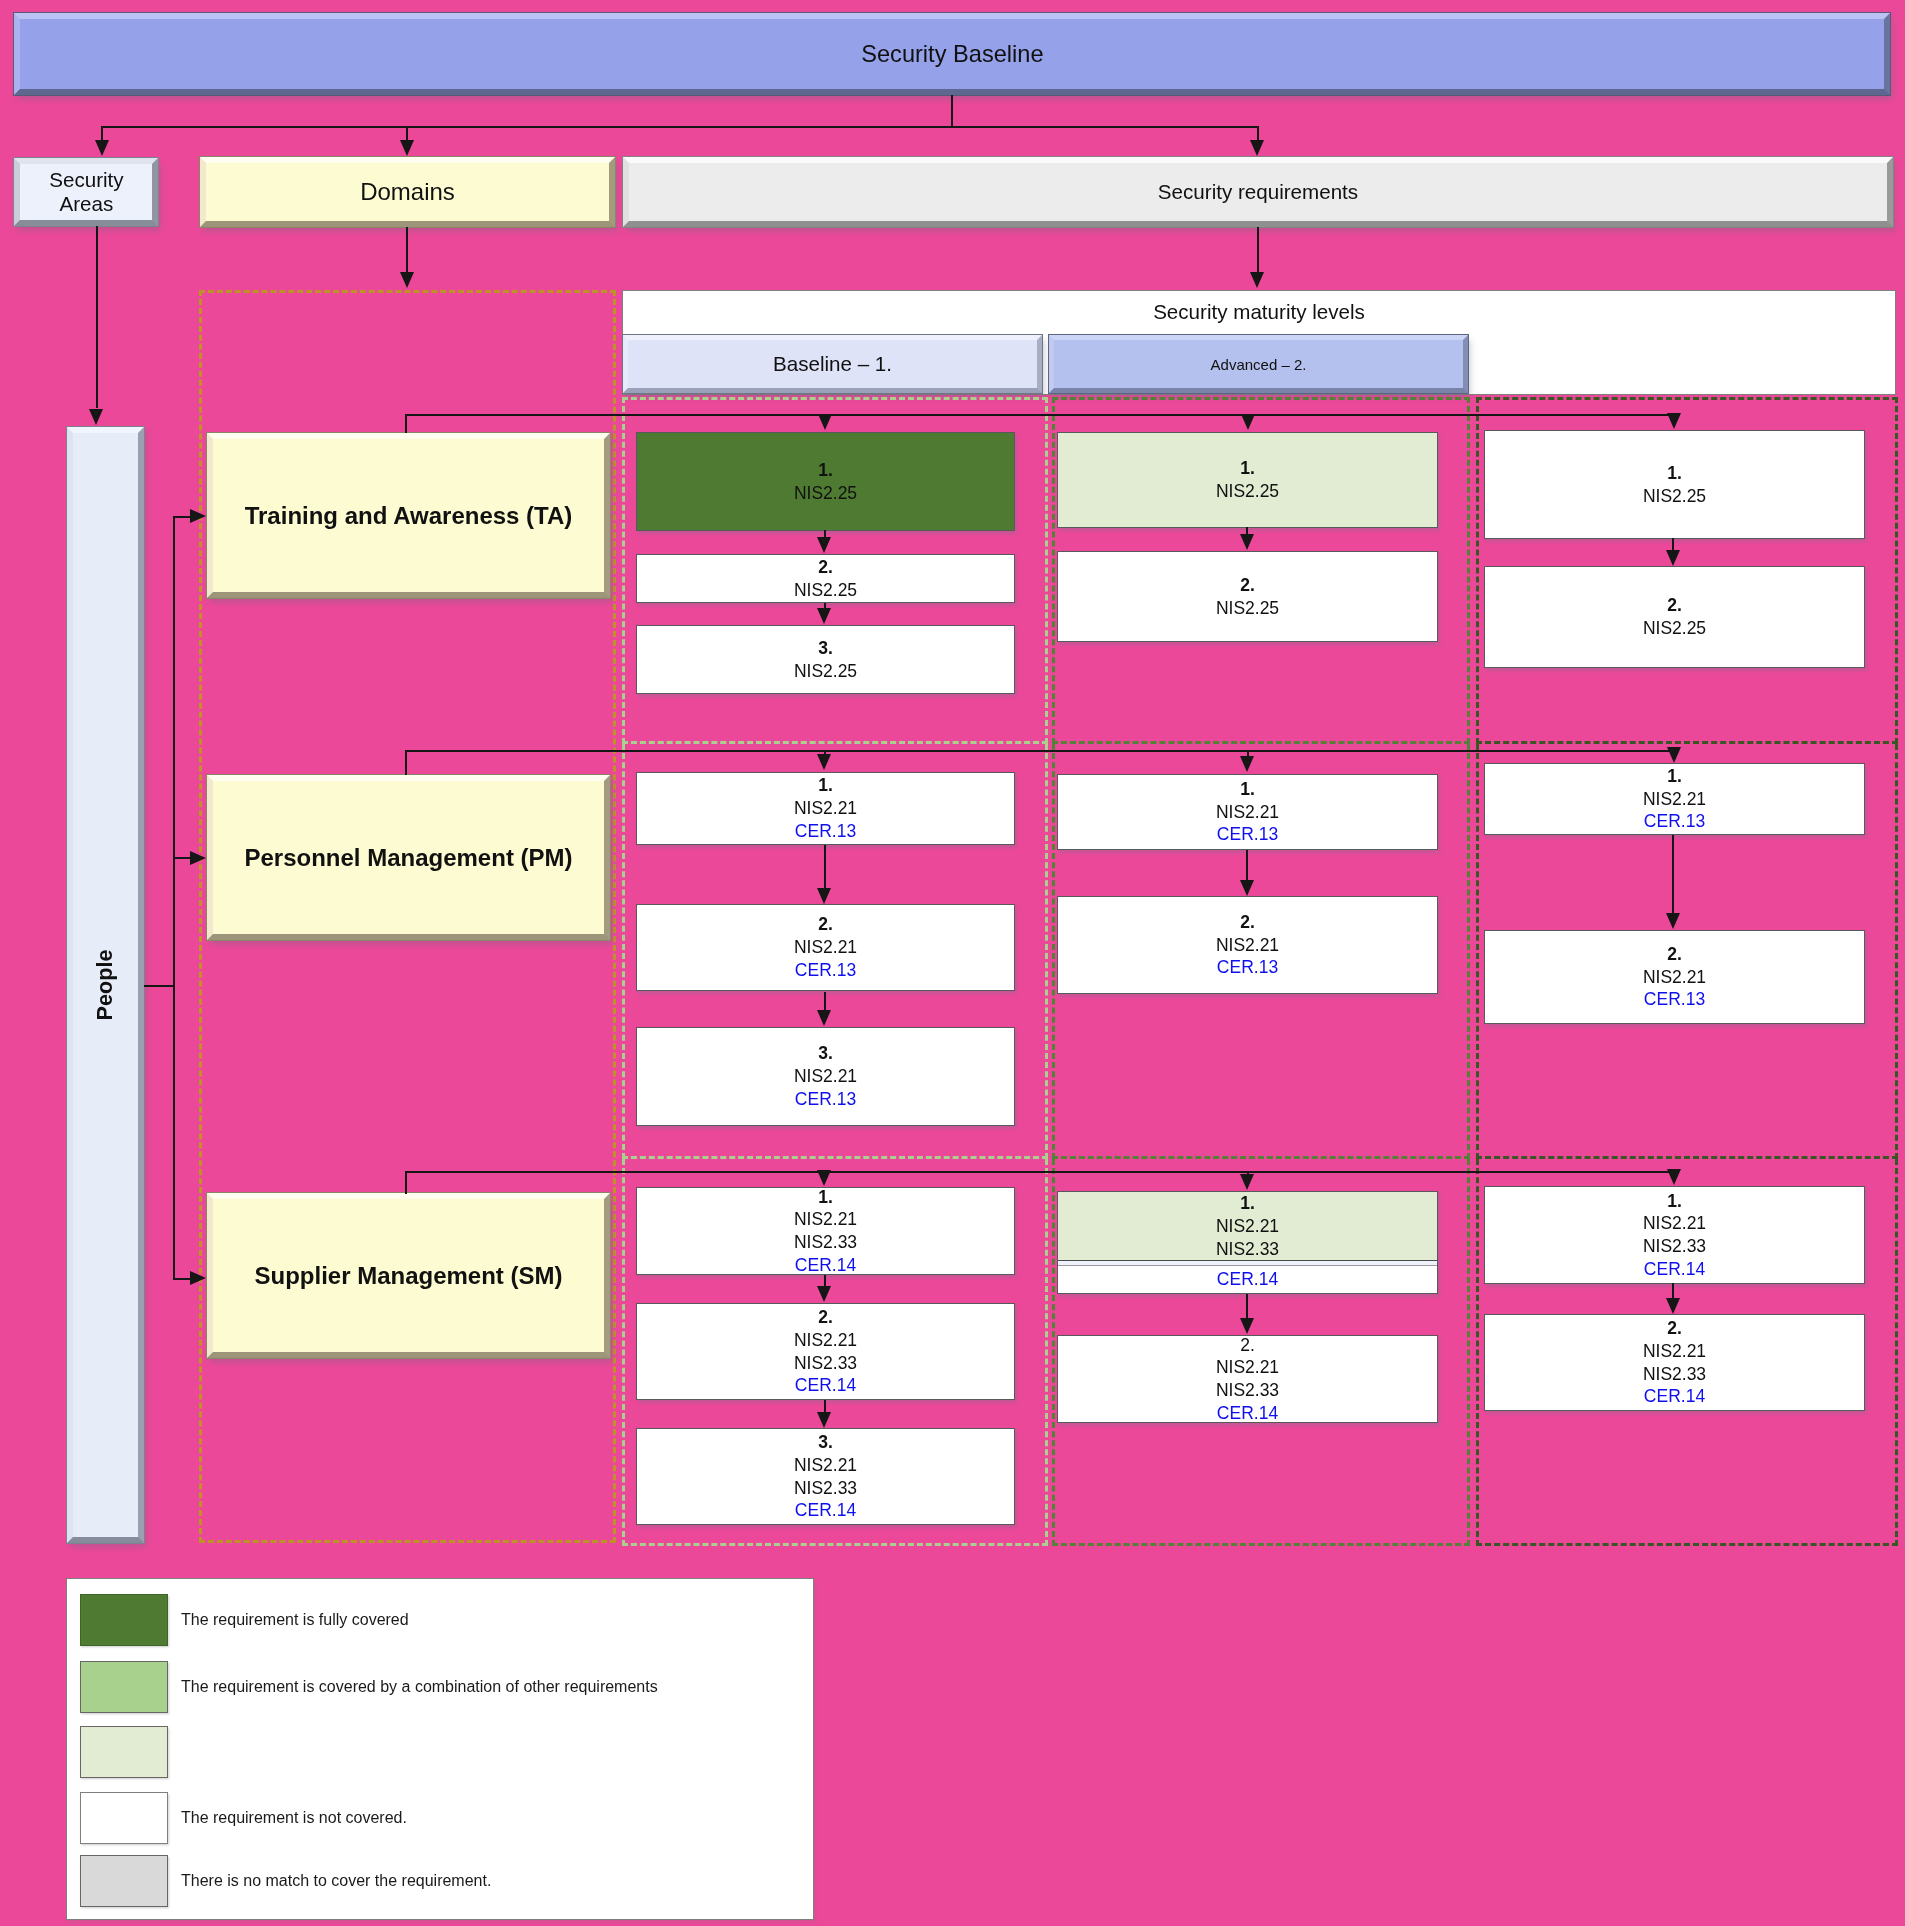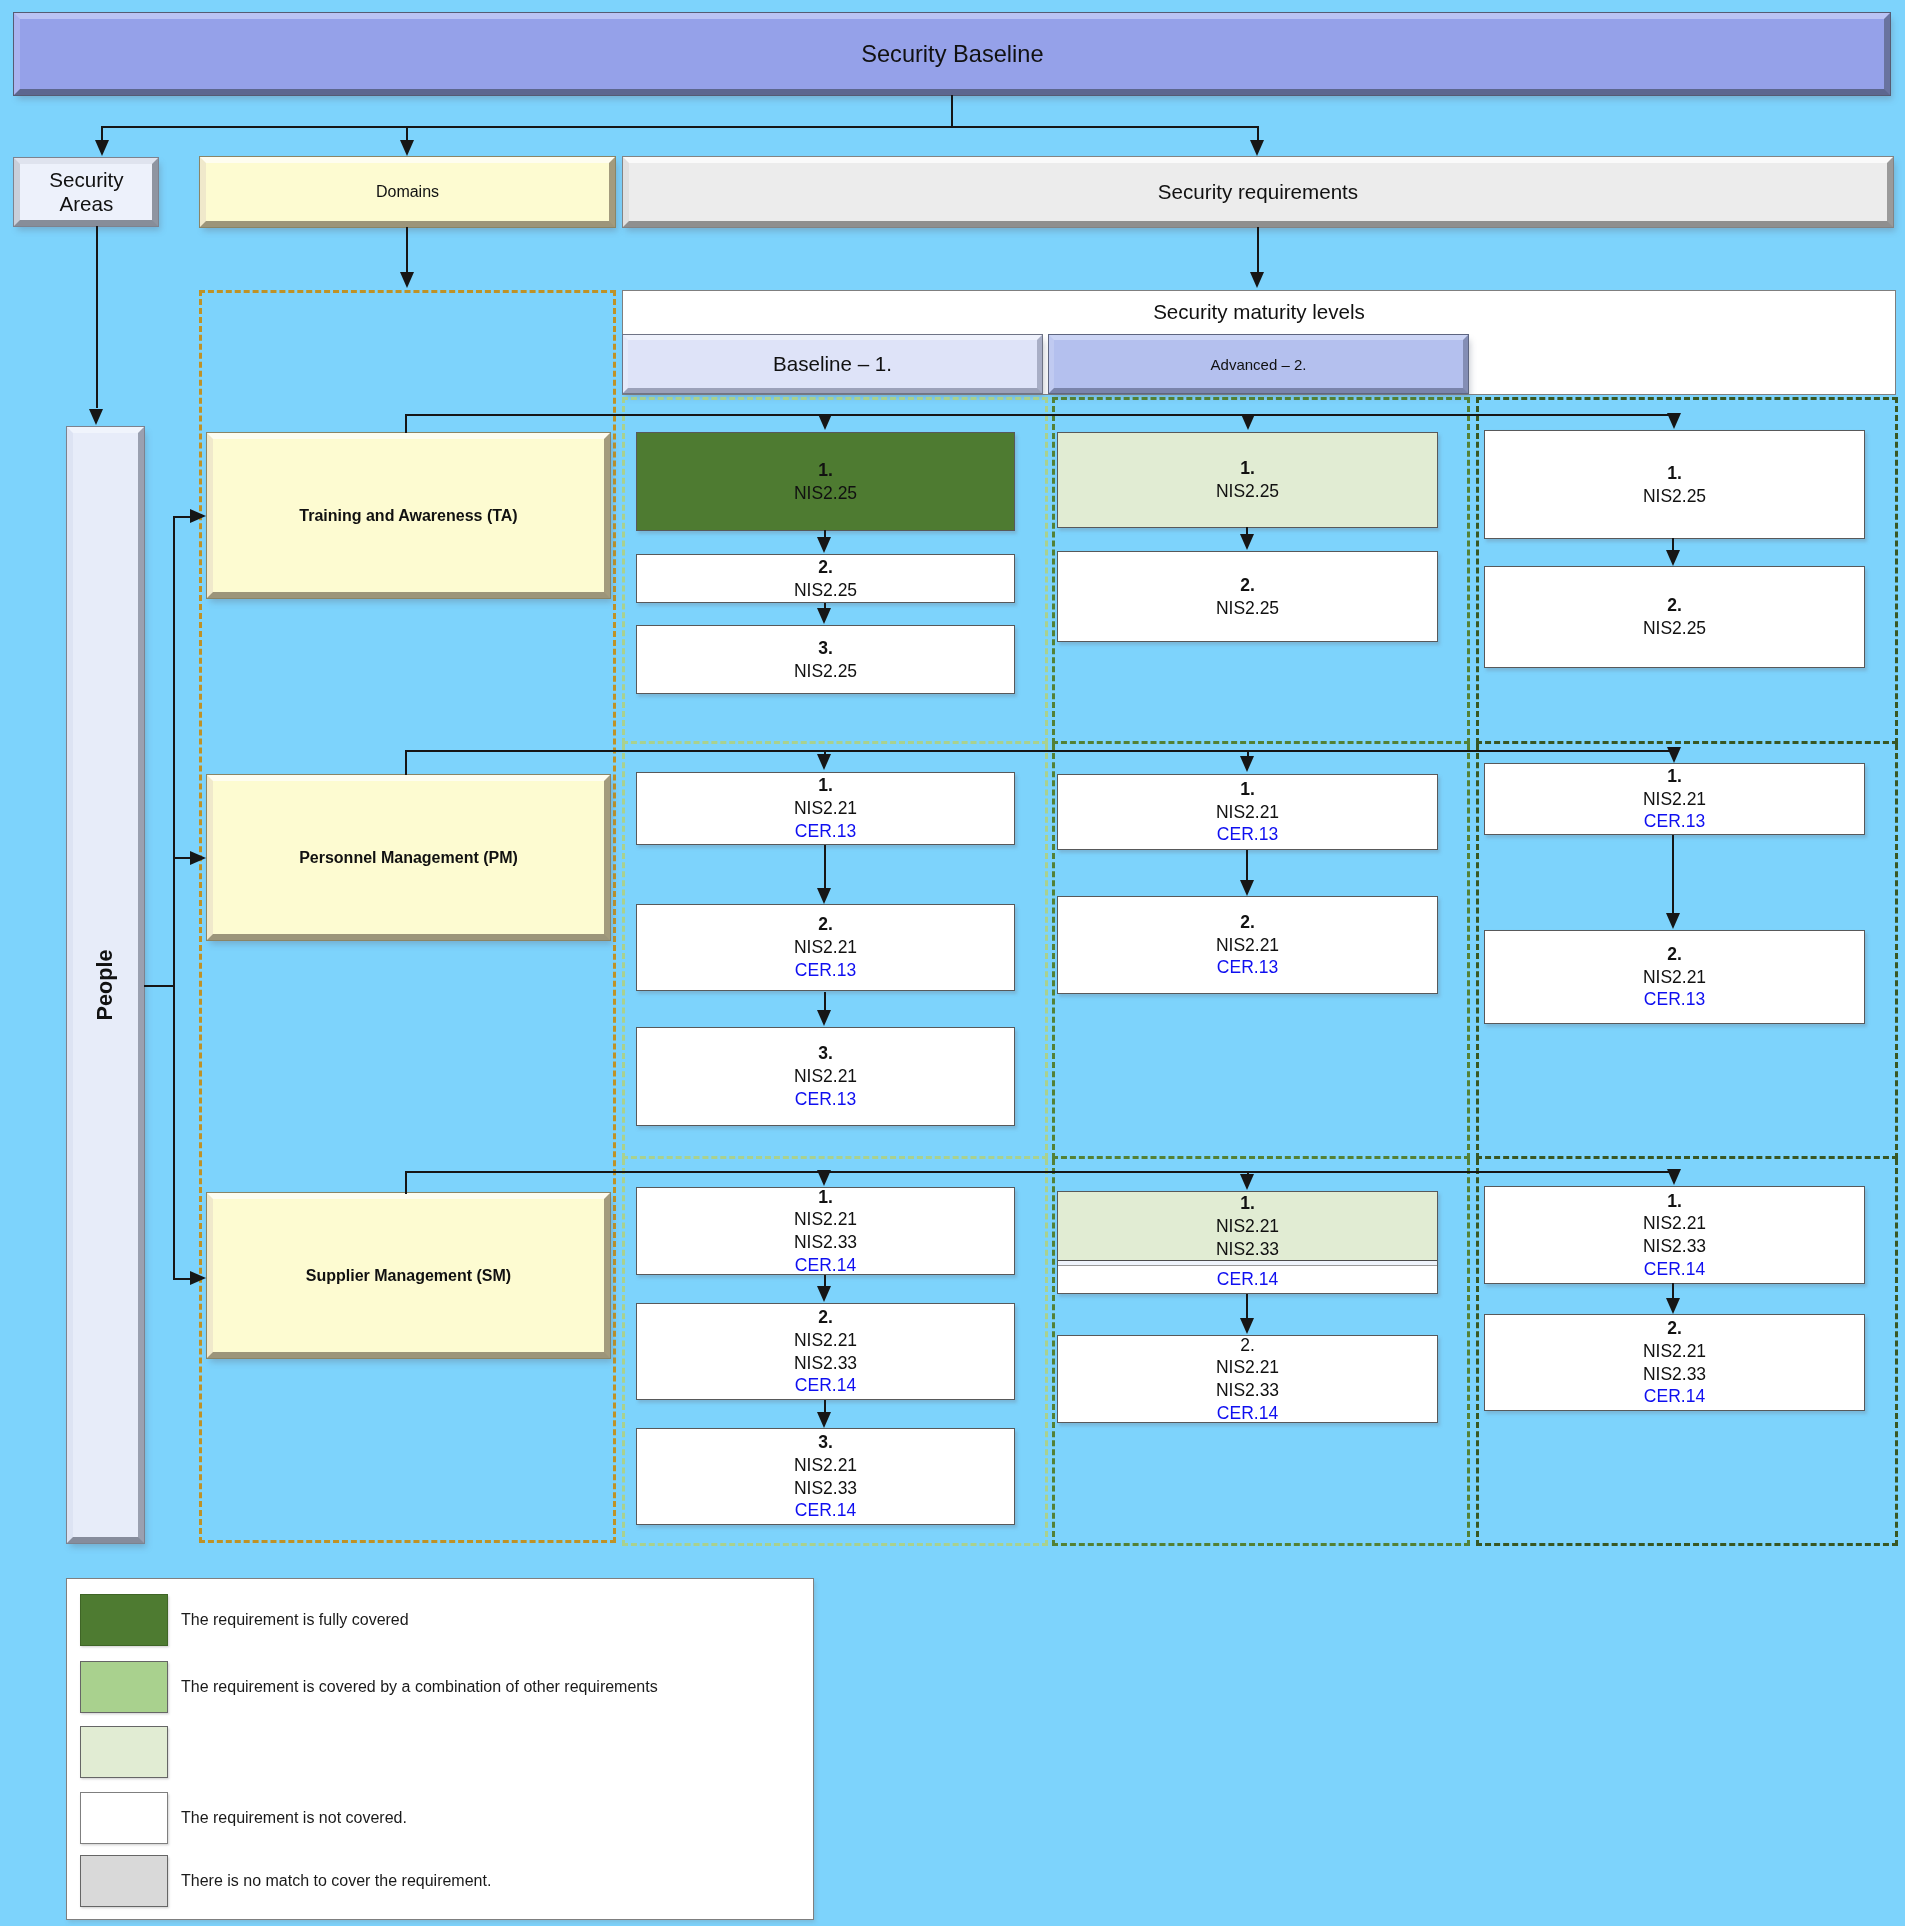--- a/index.html
+++ b/index.html
@@ -1,24 +1,24 @@
 <!DOCTYPE html>
 <html style="font-size:8.2px"><head>
 <meta charset="utf-8">
 <style>
   html,body{margin:0;padding:0;background:#fff;}
-  #canvas{position:relative;width:1906px;height:1926px;background:#7dd3fc;
+  #canvas{position:relative;width:1906px;height:1926px;background:#ec4899;
           font-family:"Liberation Sans","DejaVu Sans",sans-serif;color:#111;}
   
   .bevel{position:absolute;box-sizing:border-box;display:flex;align-items:center;justify-content:center;
          text-align:center;border-style:solid;border-width:6.7px;outline:1px solid #7d828e;
          box-shadow:3.1px 4.6px 6.2px rgba(100,110,130,.35);}
   .bv-title{background:#95a1e9;border-color:#bac3f4 #69739f #5d678f #aab3ef;outline-color:#565b73;font-size:23.6px;}
   .bv-areas{background:#edf1fb;border-color:#dfe3ee #8f95a1 #878d99 #c9ced9;font-size:20.6px;}
-  .bv-yellow{background:#fdfbd1;border-color:#fefdf0 #a39b7d #9c957a #f0e9cb;outline-color:#8a8566;font-size:16px;text-align:center;}
+  .bv-yellow{background:#fdfbd1;border-color:#fefdf0 #a39b7d #9c957a #f0e9cb;outline-color:#8a8566;font-size:24px;text-align:center;}
   .bv-gray{background:#ececec;border-color:#fafafa #9a9a9a #8f8f8f #e0e0e0;outline-color:#838383;font-size:20.6px;}
   .bv-base{background:#dee3f8;border-color:#eef1fc #a8aec6 #9ba1b9 #e6eafa;outline-color:#6f7486;font-size:20.6px;border-width:5.7px;}
   .bv-adv{background:#b4c0ee;border-color:#ccd5f5 #848eb5 #7a84ab #c0caf1;outline-color:#5d6580;font-size:15px;border-width:5.7px;}
   .bv-exp{background:#8b9ce4;border-color:#a7b4ec #5f6ca8 #58649c #98a7e8;outline-color:#4a5378;font-size:20.6px;border-width:5.7px;}
   .bv-people{background:#e7ecf9;border-color:#f0f4fc #9aa0b0 #868c9c #dde3f3;font-size:21.6px;font-weight:bold;}
   .dom-label{font-weight:bold;line-height:1.25;padding:0 9.2px;}
   
   .plain{position:absolute;box-sizing:border-box;background:#fff;border:1px solid #7f7f7f;
          display:flex;align-items:center;justify-content:center;text-align:center;}
   

